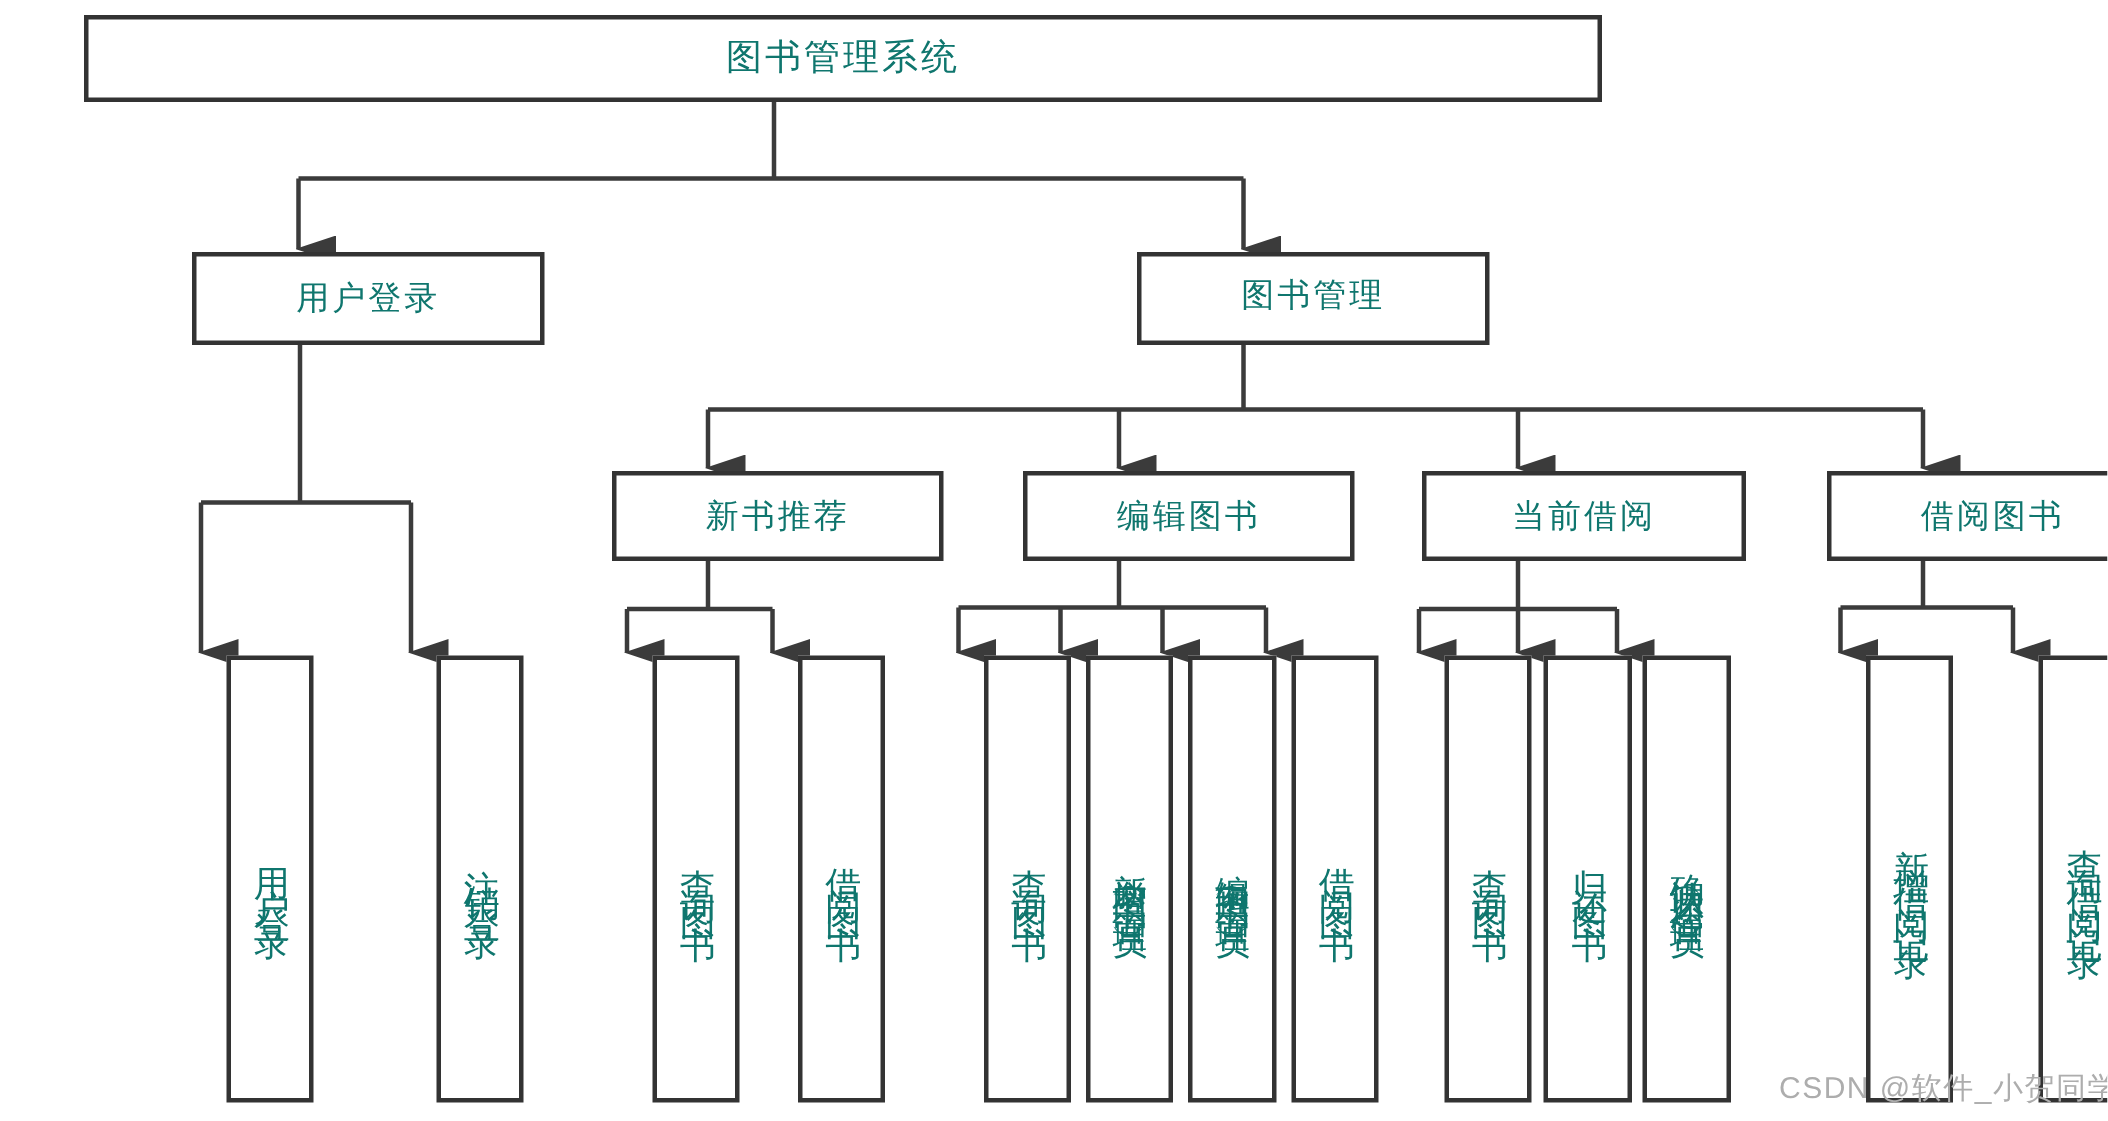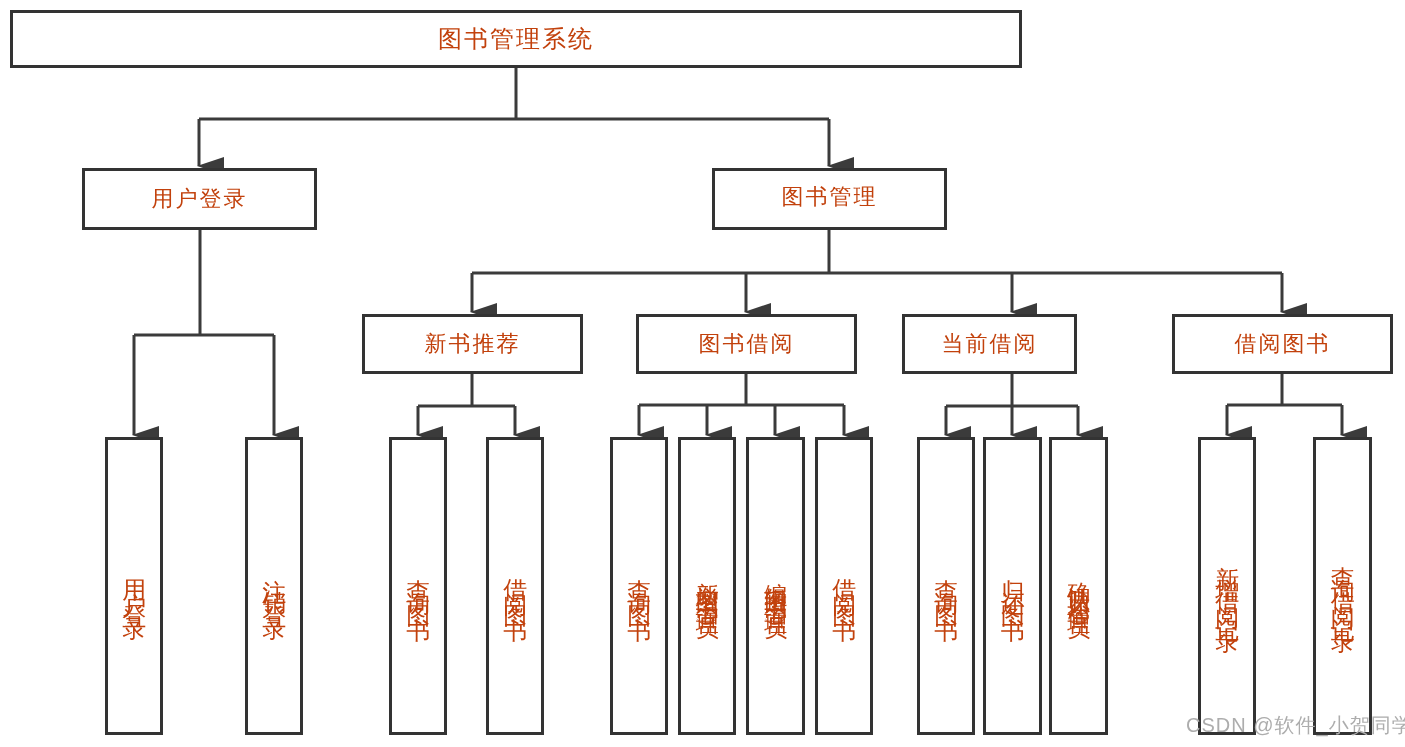--- a/index.html
+++ b/index.html
@@ -4,23 +4,23 @@
 <style>
   html, body { margin:0; padding:0; background:#ffffff; }
   .canvas {
     position:relative; width:1405px; height:747px; background:#ffffff;
     font-family:"Liberation Sans", sans-serif; overflow:hidden;
   }
   svg.connectors { position:absolute; left:0; top:0; width:1405px; height:747px; }
   .link { stroke:#3b3b3b; stroke-width:3; fill:none; }
   .box {
     position:absolute; box-sizing:border-box; background:#ffffff;
-    border:3px solid #333333; color:#c2410c;
+    border:3px solid #333333; color:#0f766e;
     display:flex; align-items:center; justify-content:center;
-    text-align:center; line-height:1.1;
+    text-align:center; line-height:1.1;margin-left:46px;
   }
   .box-h   { font-size:22px; letter-spacing:2px; }
   .box-root{ font-size:24px; }
   .box-v   {
     font-size:24px; writing-mode:vertical-rl; text-orientation:mixed;
     letter-spacing:13px;
   }
   .box-v.tight { font-size:23px; letter-spacing:5px; }
   .watermark {
     position:absolute; left:1186px; top:712px; z-index:5;
@@ -72,22 +72,22 @@
     <path class="link" d="M1227,405 V435" marker-end="url(#arrow)"></path>
     <path class="link" d="M1342,405 V435" marker-end="url(#arrow)"></path>
   </svg>
 
   <div class="box box-h box-root" style="left:10px; top:10px; width:1012px; height:58px;">图书管理系统</div>
 
   <div class="box box-h" style="left:82px; top:168px; width:235px; height:62px;">用户登录</div>
   <div class="box box-h" style="left:712px; top:168px; width:235px; height:62px;font-family:Liberation Mono, monospace;">图书管理</div>
 
   <div class="box box-h" style="left:362px; top:314px; width:221px; height:60px;">新书推荐</div>
-  <div class="box box-h" style="left:636px; top:314px; width:221px; height:60px;">图书借阅</div>
-  <div class="box box-h" style="left:902px; top:314px; width:175px; height:60px;">当前借阅</div>
+  <div class="box box-h" style="left:636px; top:314px; width:221px; height:60px;">编辑图书</div>
+  <div class="box box-h" style="left:902px; top:314px; width:216px; height:60px;">当前借阅</div>
   <div class="box box-h" style="left:1172px; top:314px; width:221px; height:60px;">借阅图书</div>
 
   <div class="box box-v" style="left:105px; top:437px; width:58px; height:298px;">用户登录</div>
   <div class="box box-v" style="left:245px; top:437px; width:58px; height:298px;">注销登录</div>
 
   <div class="box box-v" style="left:389px; top:437px; width:58px; height:298px;">查询图书</div>
   <div class="box box-v" style="left:486px; top:437px; width:58px; height:298px;">借阅图书</div>
 
   <div class="box box-v" style="left:610px; top:437px; width:58px; height:298px;">查询图书</div>
   <div class="box box-v tight" style="left:678px; top:437px; width:58px; height:298px;">新增图书（管理员）</div>

